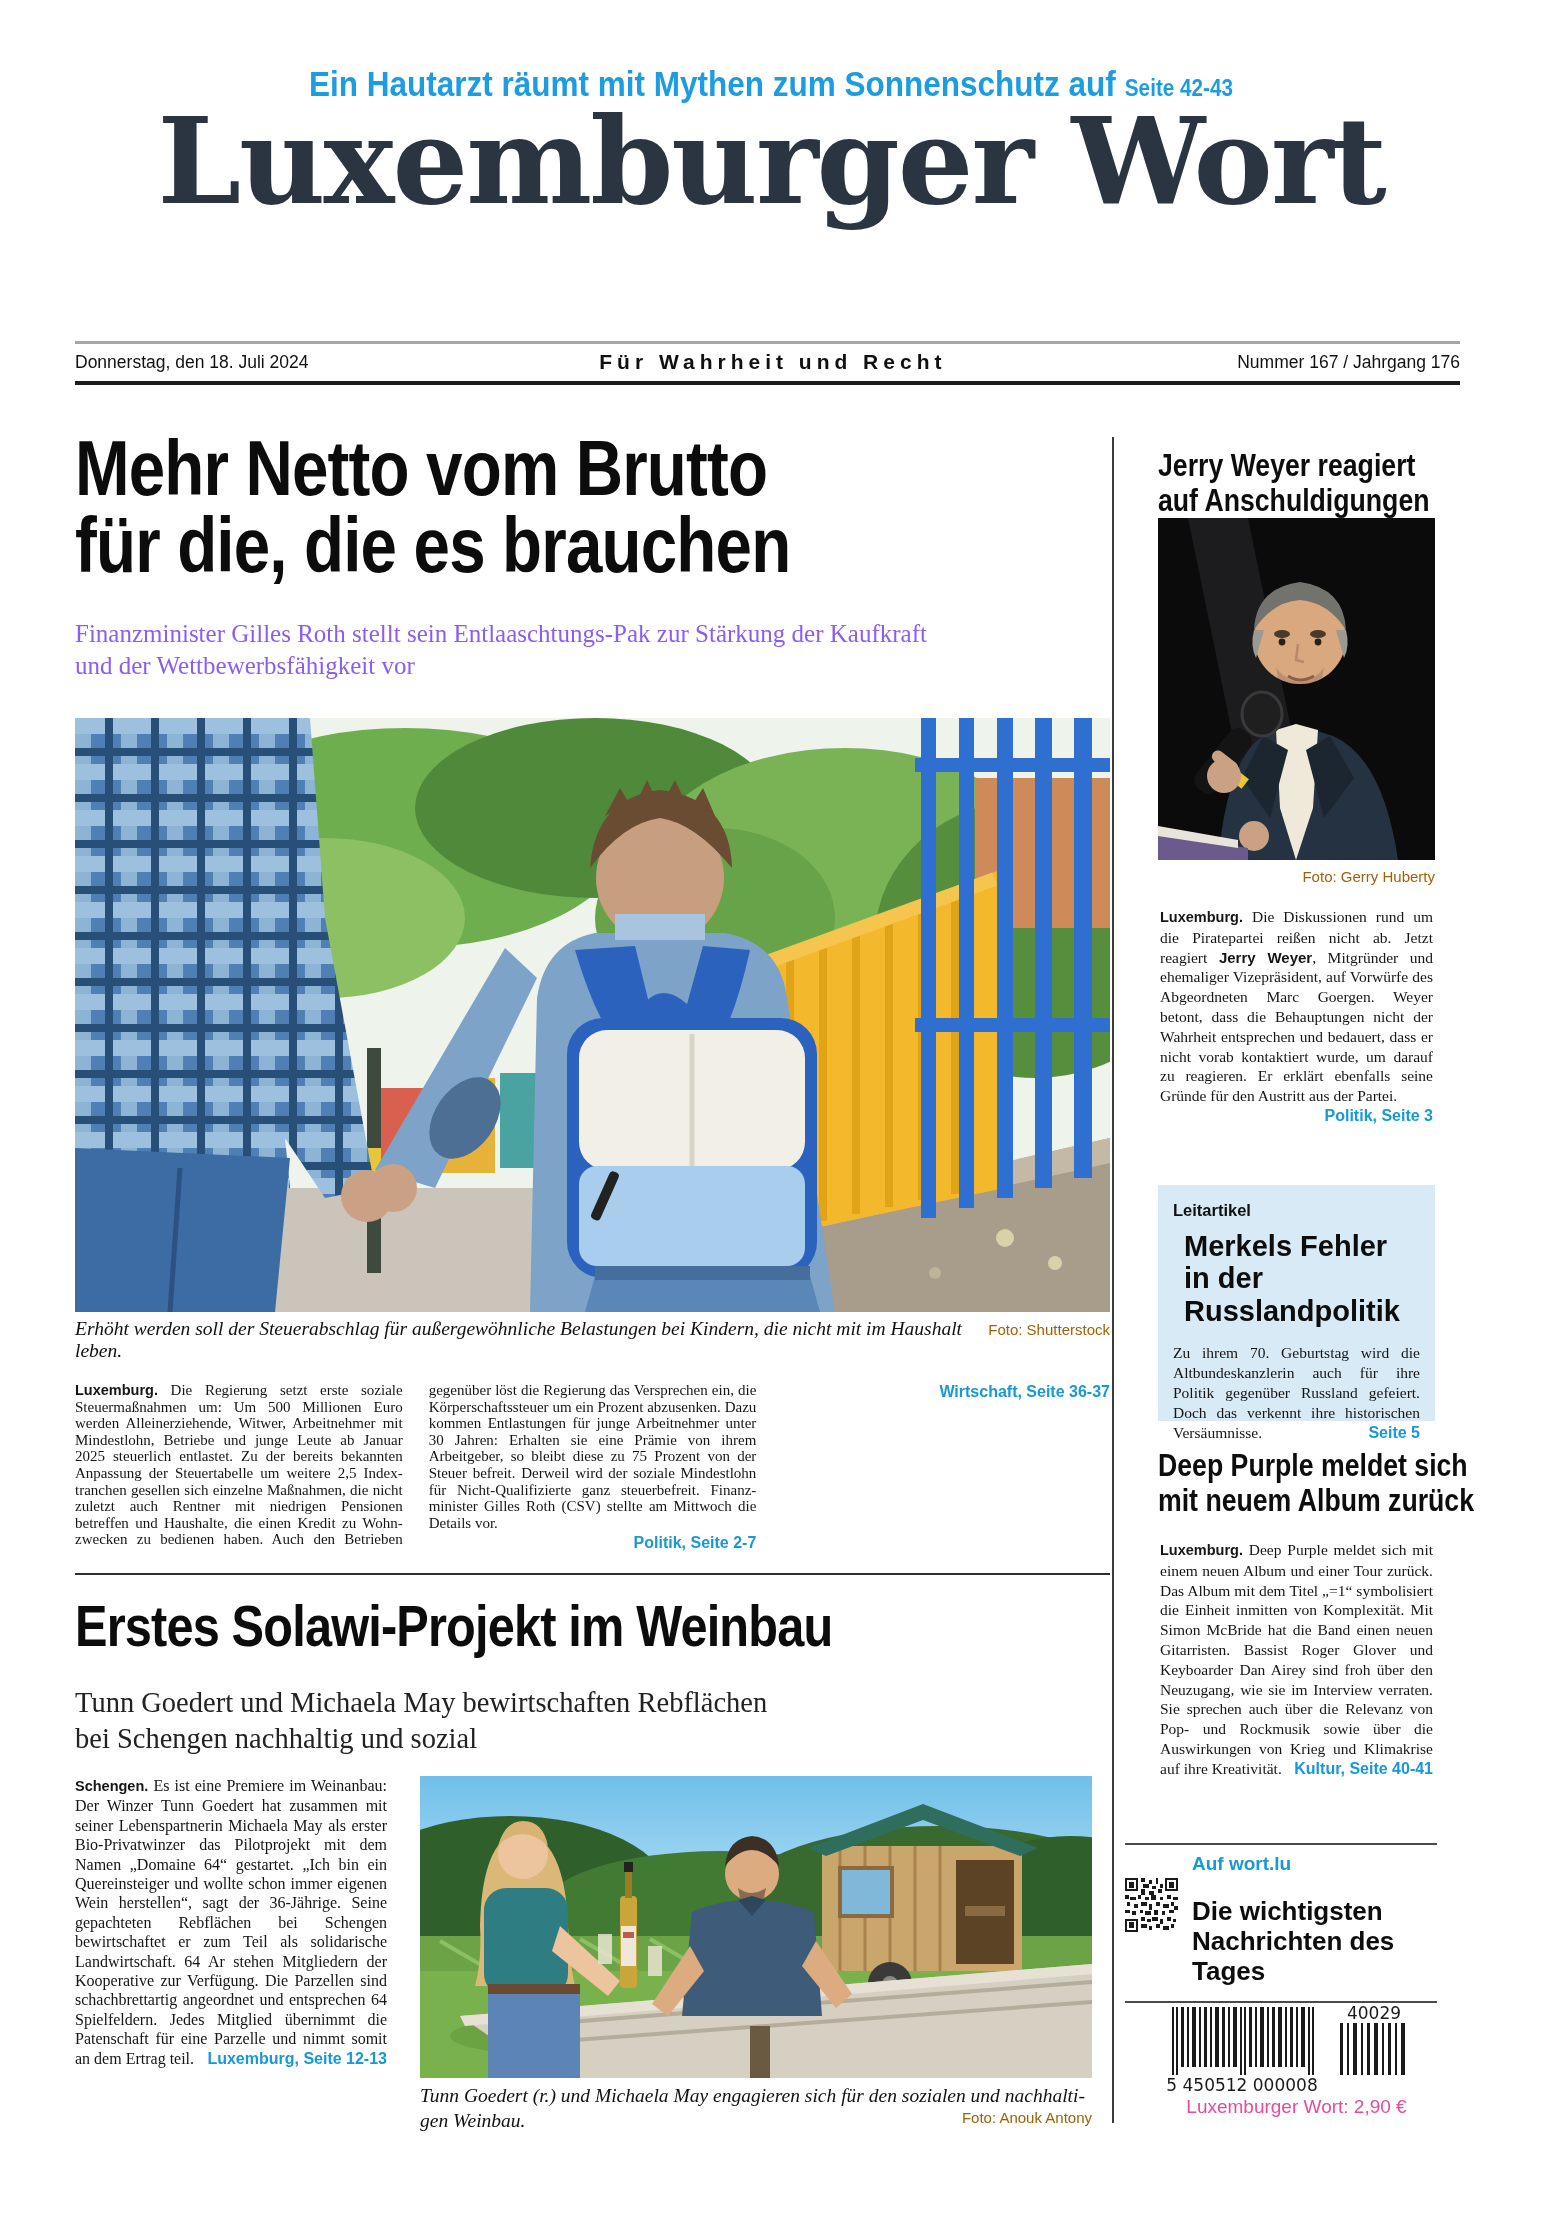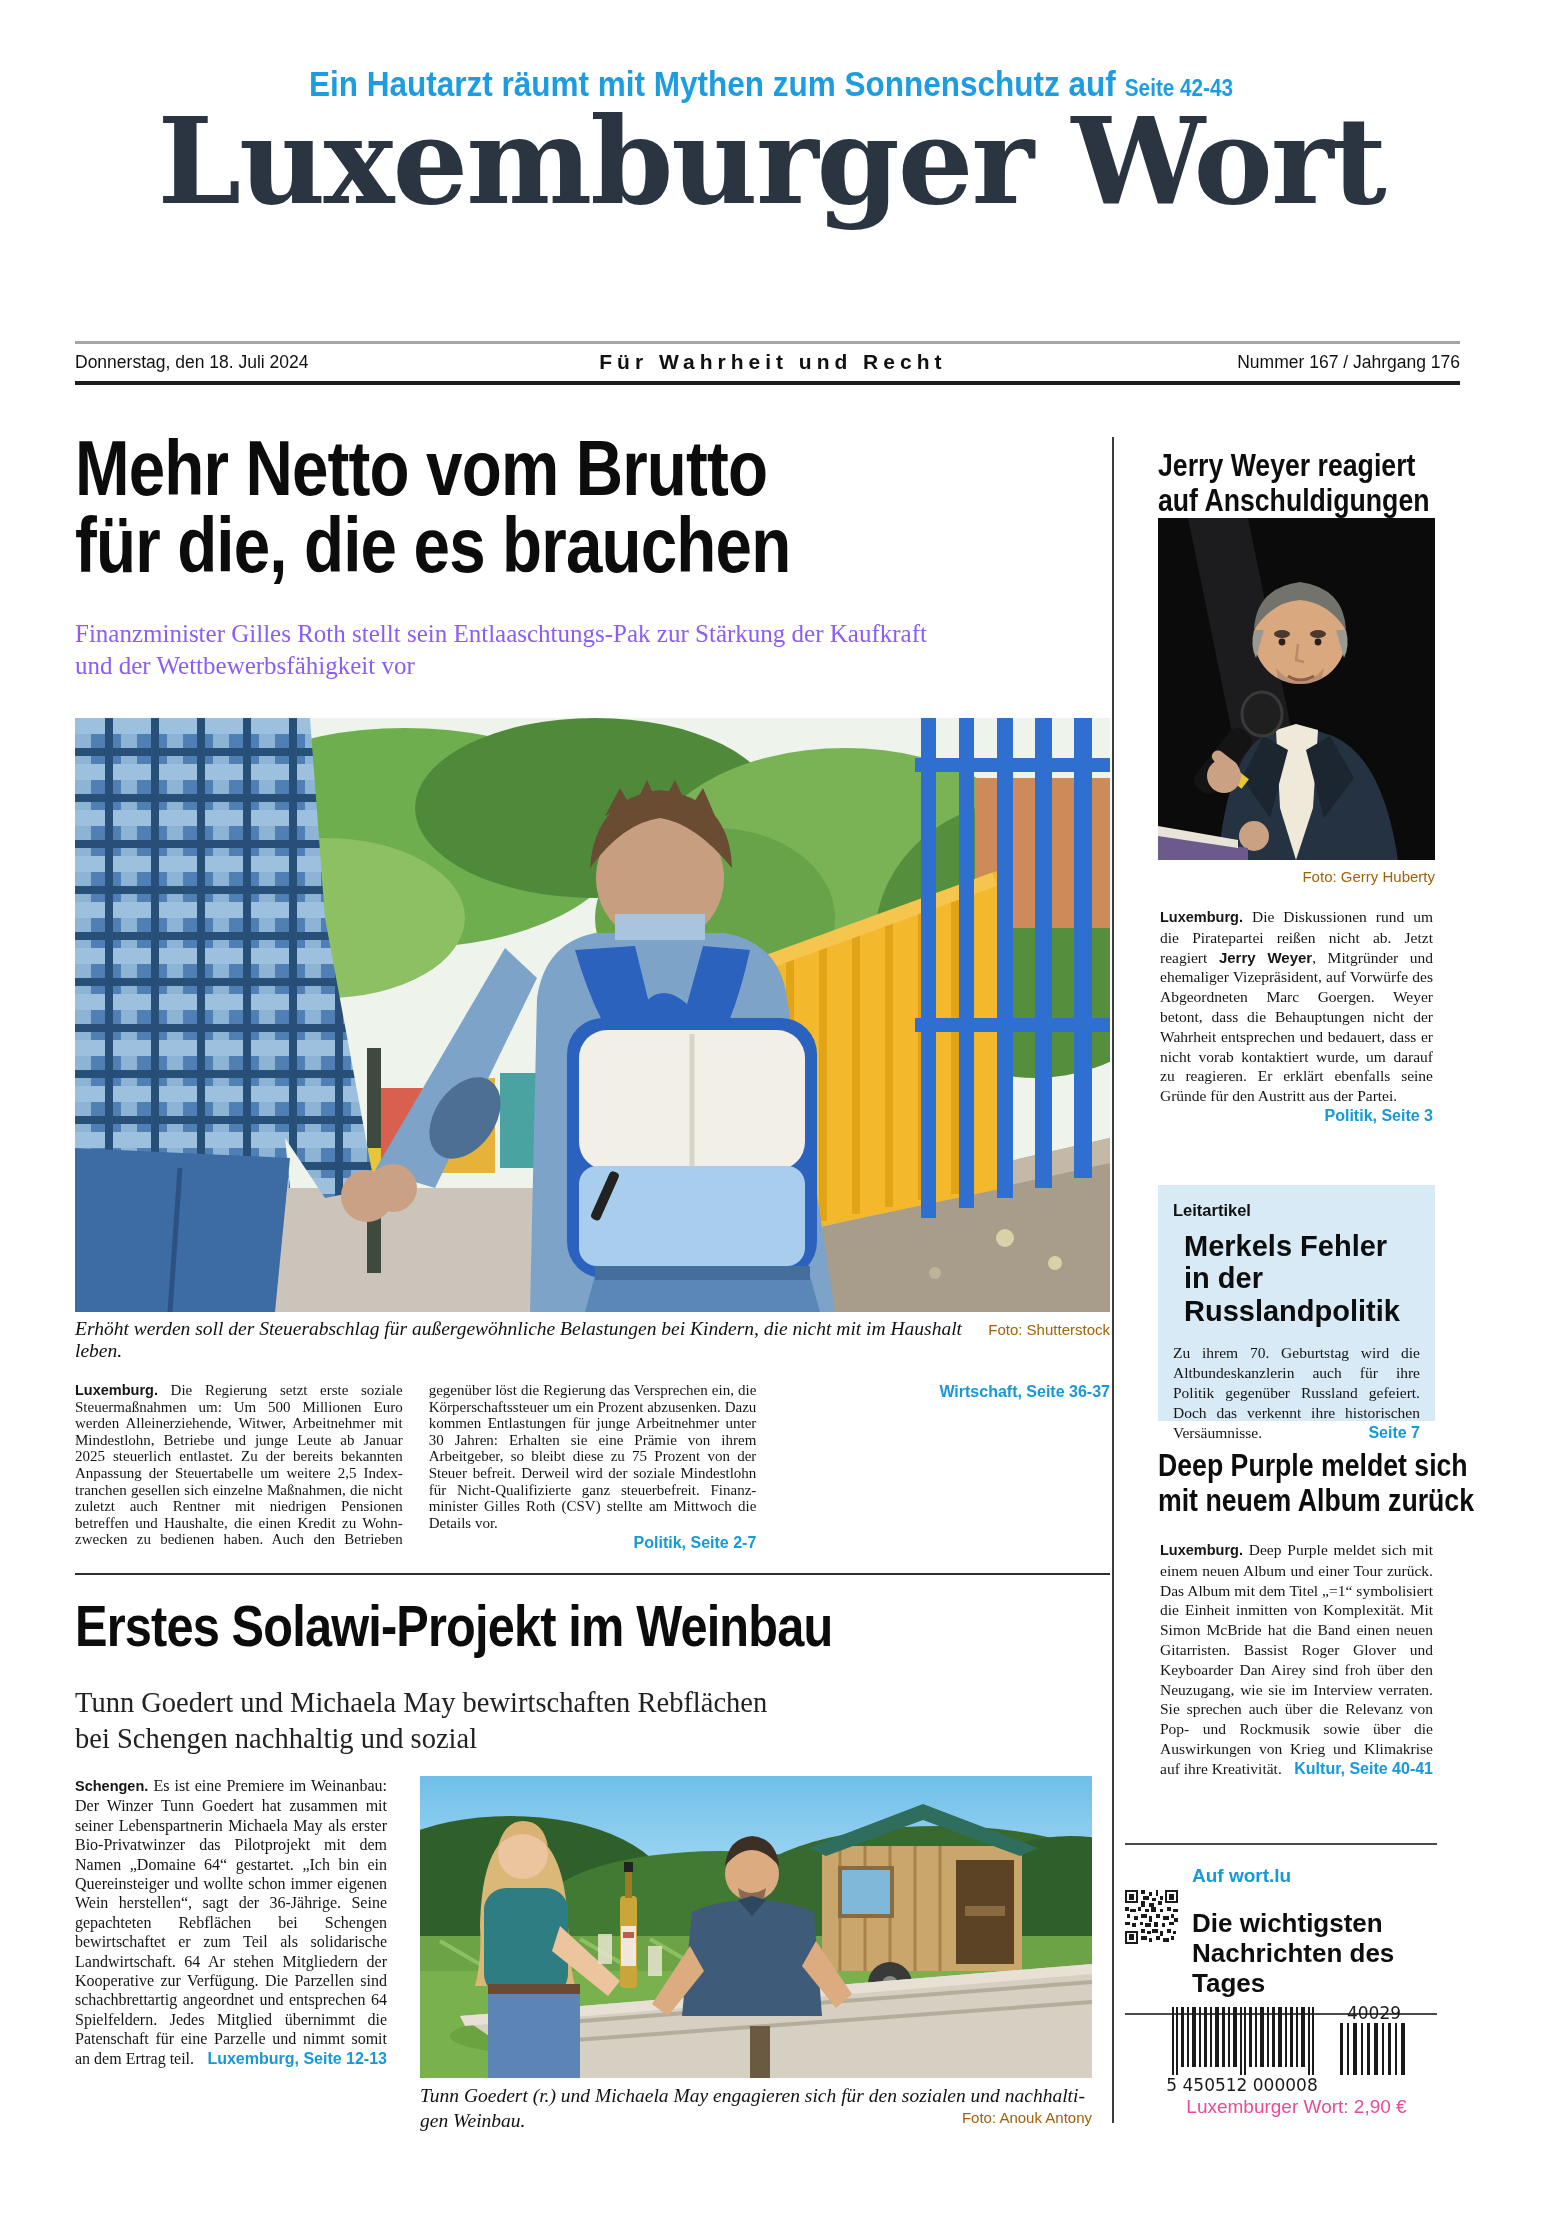--- a/index.html
+++ b/index.html
@@ -70,21 +70,21 @@
   .sb-credit{position:absolute;left:1158px;width:277px;text-align:right;}
   .bold-name{font-family:"Liberation Sans",sans-serif;font-weight:bold;font-size:15px;}
   .leitartikel{position:absolute;left:1158px;top:1185px;width:277px;height:236px;
                background:#d8eaf6;box-sizing:border-box;padding:16px 15px;}
   .leitartikel .kicker{font-family:"Liberation Sans",sans-serif;font-weight:bold;font-size:16.5px;color:#111;}
   .leitartikel h4{margin:10px 0 0 11px;font-family:"Liberation Sans",sans-serif;font-weight:bold;
                   font-size:29px;line-height:1.12;color:#0d0d0d;}
   .leitartikel .lb{margin-top:16px;font-size:15.5px;line-height:19.8px;text-align:justify;color:#151515;}
 
   .wortlu{position:absolute;left:1125px;top:1843px;width:312px;border-top:2px solid #4a4a4a;
-          border-bottom:2px solid #4a4a4a;padding:20px 0 14px 0;display:flex;gap:14px;align-items:flex-start;}
+          border-bottom:2px solid #4a4a4a;padding:8px 0 14px 0;display:flex;gap:14px;align-items:flex-start;}
   .wortlu .txt{font-family:"Liberation Sans",sans-serif;}
   .wortlu .label{font-weight:bold;font-size:19px;color:#1798d8;}
   .wortlu .wl-head{font-weight:bold;font-size:26px;line-height:1.15;color:#0d0d0d;margin-top:22px;}
 
   .barcode-wrap{position:absolute;left:1148px;top:2005px;width:297px;text-align:center;}
   .price{position:absolute;left:1148px;top:2096px;width:297px;text-align:center;
          font-family:"Liberation Sans",sans-serif;font-size:19px;color:#ec4899;}
 </style>
 </head>
 <body>
@@ -367,21 +367,21 @@
       <span>Die Diskussionen rund um die Piratepartei reißen nicht ab. Jetzt reagiert </span><span class="bold-name">Jerry Weyer</span><span>, Mitgrün­der und ehemaliger Vizepräsident, auf Vorwürfe des Abgeordneten Marc Goergen. Weyer betont, dass die Behauptungen nicht der Wahr­heit entsprechen und bedauert, dass er nicht vorab kontaktiert wurde, um darauf zu reagieren. Er erklärt eben­falls seine Gründe für den Austritt aus der Partei.</span>
       <span class="ref-inline">Politik, Seite 3</span>
     </p>
   </div>
 
   <div class="leitartikel">
     <div class="kicker">Leitartikel</div>
     <h4>Merkels Fehler in der Russlandpolitik</h4>
     <div class="lb">
       <span>Zu ihrem 70. Geburtstag wird die Altbundeskanzlerin auch für ihre Politik gegenüber Russland gefei­ert. Doch das verkennt ihre histo­rischen Versäumnisse.</span>
-      <span class="ref-inline">Seite 7</span>
+      <span class="ref-inline">Seite 5</span>
     </div>
   </div>
 
   <h3 class="sb-h" style="left:1158px;top:1448px;width:330px;">
     <span>Deep Purple meldet sich</span>
     <span>mit neuem Album zurück</span>
   </h3>
 
   <div class="sb-body" style="left:1158px;top:1538px;">
     <p>

